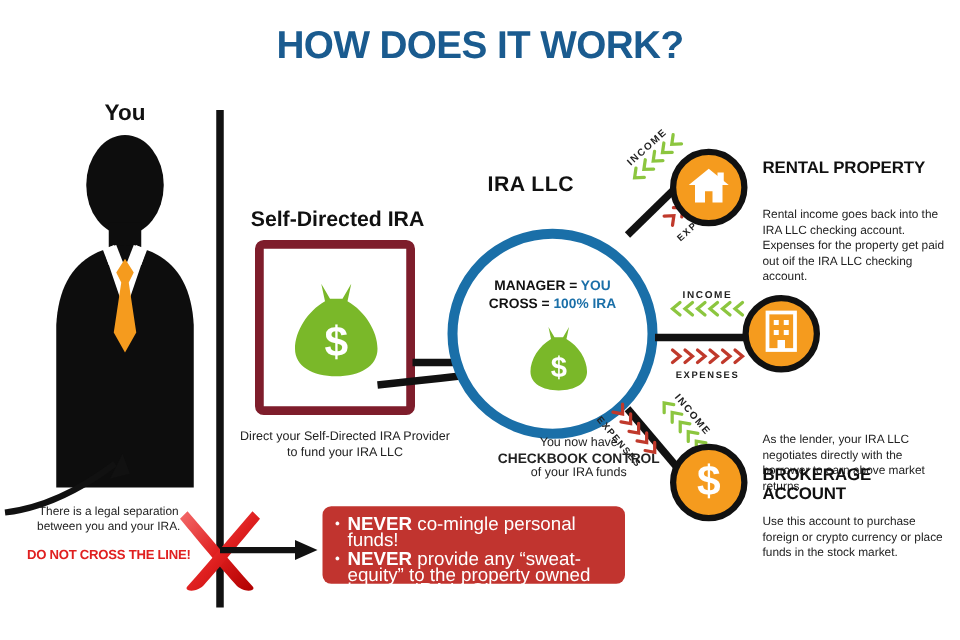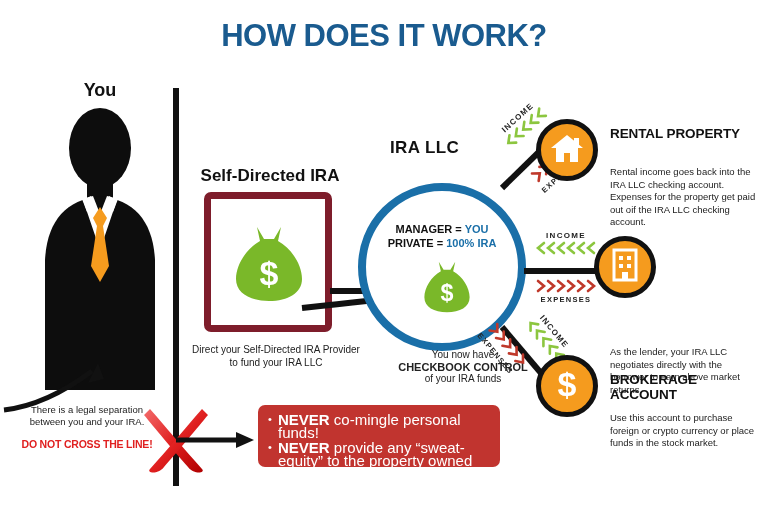--- a/index.html
+++ b/index.html
@@ -202,21 +202,21 @@
       <path d="M2 26 C40 22, 78 18, 108 14" stroke="#111" stroke-width="6" fill="none"></path>
       <polygon points="104,4 126,13 102,22" fill="#111"></polygon>
     </svg>
   </div>
 
   <div class="abs" id="irallc-label">IRA LLC</div>
   <div class="abs" id="llc-circle"></div>
   <div class="abs" id="llc-text">
     <div><span>MANAGER =</span>
       <span class="blue">YOU</span></div>
-    <div><span>PRIVATE =</span>
+    <div><span>CROSS =</span>
       <span class="blue">100% IRA</span></div>
   </div>
   <div class="abs" style="left:423px;top:260px;">
     <svg width="48" height="54" viewBox="0 0 70 78">
       <path d="M23 2 L30 14 L40 14 L47 2 L44 16 C58 24, 68 40, 68 54 C68 68, 54 76, 35 76 C16 76, 2 68, 2 54 C2 40, 12 24, 26 16 Z" fill="#7AB829"></path>
       <text x="35" y="60" font-family="Liberation Sans, sans-serif" font-size="34" font-weight="bold" fill="#ffffff" text-anchor="middle">$</text>
     </svg>
   </div>
 
   <div class="abs" id="direct-caption">Direct your Self-Directed IRA Provider to fund your IRA LLC</div>

